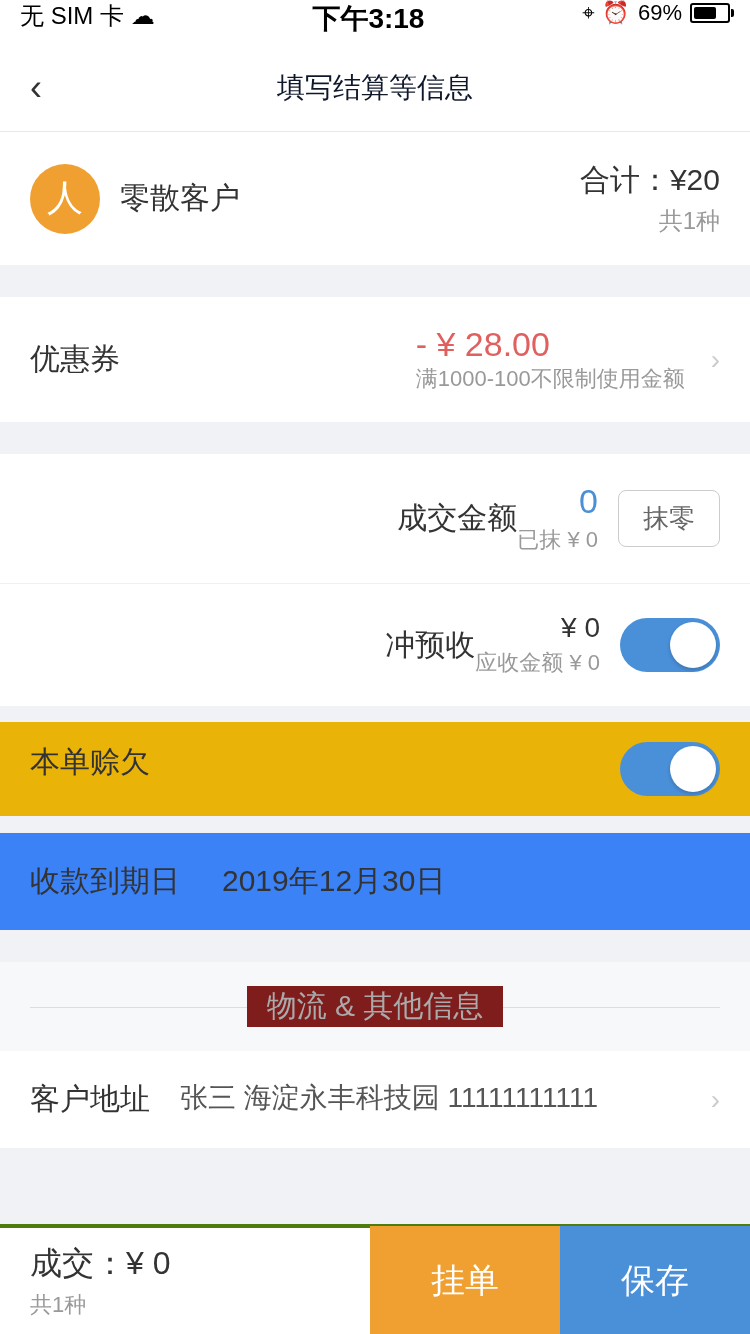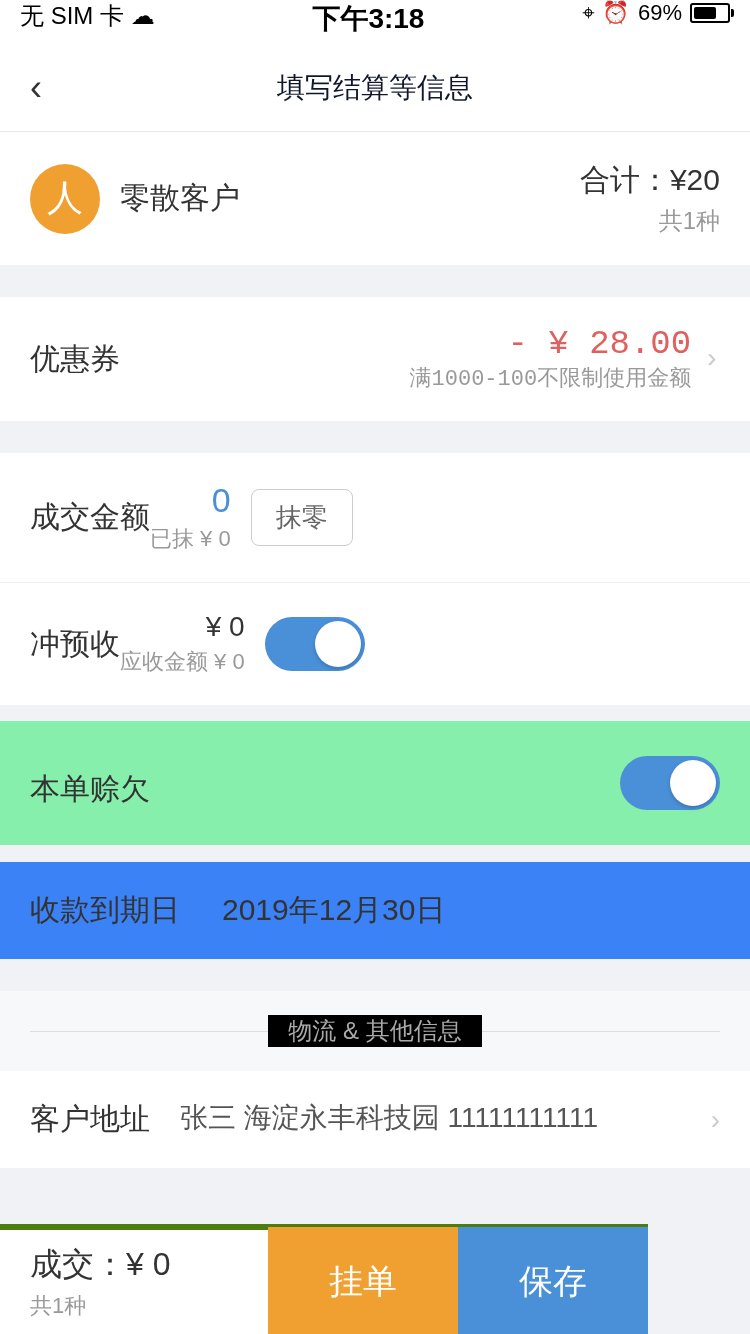--- a/index.html
+++ b/index.html
@@ -106,43 +106,42 @@
     .total-amount { font-size: 30px; color: #333; }
     .total-count { font-size: 24px; color: #999; margin-top: 4px; }
 
     
     .coupon-row {
       background: #fff;
       padding: 28px 30px;
       display: flex;
       align-items: center;
       justify-content: space-between;
-      font-family: Liberation Mono, monospace;
     }
     .coupon-label { font-size: 30px; color: #333; }
-    .coupon-right { text-align: right; display: flex; align-items: center; gap: 12px; }
+    .coupon-right { text-align: left; display: flex; align-items: center; gap: 26px; }
     .coupon-amount { font-size: 34px; color: #e06060; font-weight: 500; }
     .coupon-desc { font-size: 22px; color: #999; }
     .chevron-right { font-size: 28px; color: #ccc; }
 
     
     .section-divider {
       height: 16px;
       background: #f0f2f5;
     }
 
     
     .form-section {
       background: #fff;
     }
     .form-row {
       padding: 28px 30px;
       display: flex;
       align-items: center;
-      justify-content: flex-start;
+      justify-content: flex-end;
       border-bottom: 1px solid #f0f0f0;
     }
     .form-row:last-child { border-bottom: none; }
     .form-label { font-size: 30px; color: #333; }
 
     
     .amount-right {
       display: flex; align-items: center; gap: 20px;
     }
     .amount-value-wrap { text-align: right; }
@@ -179,25 +178,25 @@
       background: #fff;
       position: absolute;
       top: 4px;
       right: 4px;
       box-shadow: 0 2px 4px rgba(0,0,0,0.2);
       transition: right 0.2s;
     }
 
     
     .debit-row {
-      padding: 35px 30px;
-      display: flex;
-      align-items: flex-end;
-      justify-content: space-between;
-      background: #86efac;
+      padding: 20px 30px;
+      display: flex;
+      align-items: flex-start;
+      justify-content: space-between;
+      background: #eab308;
     }
     .debit-label { font-size: 30px; color: #333; }
 
     
     .due-row {
       padding: 28px 30px;
       display: flex;
       align-items: center;
       gap: 42px;
       background: #3b82f6;
@@ -211,22 +210,22 @@
       padding: 24px 30px;
       text-align: center;
       position: relative;
       display: flex; align-items: center; justify-content: center;
     }
     .logistics-line {
       position: absolute; top: 50%; left: 30px; right: 30px;
       height: 1px; background: #ddd;
     }
     .logistics-label {
-      font-size: 24px; color: #aaa;
-      background: #000000;
+      font-size: 30px; color: #aaa;
+      background: #7f1d1d;
       padding: 0 20px;
       position: relative; z-index: 1;
     }
 
     
     .address-row {
       padding: 28px 30px;
       display: flex;
       align-items: center;
       justify-content: space-between;
@@ -234,26 +233,26 @@
     }
     .address-left { display: flex; align-items: flex-start; gap: 30px; }
     .address-label { font-size: 30px; color: #333; white-space: nowrap; }
     .address-value { font-size: 28px; color: #555; }
 
     
     .bottom-bar {
       position: fixed;
       bottom: 0;
       left: 0;
-      width: 648px;
+      width: 750px;
       height: 110px;
       background: #fff;
       display: flex;
       align-items: center;
-      border-top: 6px solid #4d7c0f;
+      border-top: 4px solid #4d7c0f;
     }
     .bottom-summary {
       flex: 1;
       padding: 0 30px;
     }
     .bottom-deal { font-size: 26px; color: #333; }
     .bottom-deal span { font-size: 32px; color: #333; font-weight: 500; }
     .bottom-count { font-size: 22px; color: #999; margin-top: 4px; }
     .bottom-btn {
       height: 110px;

